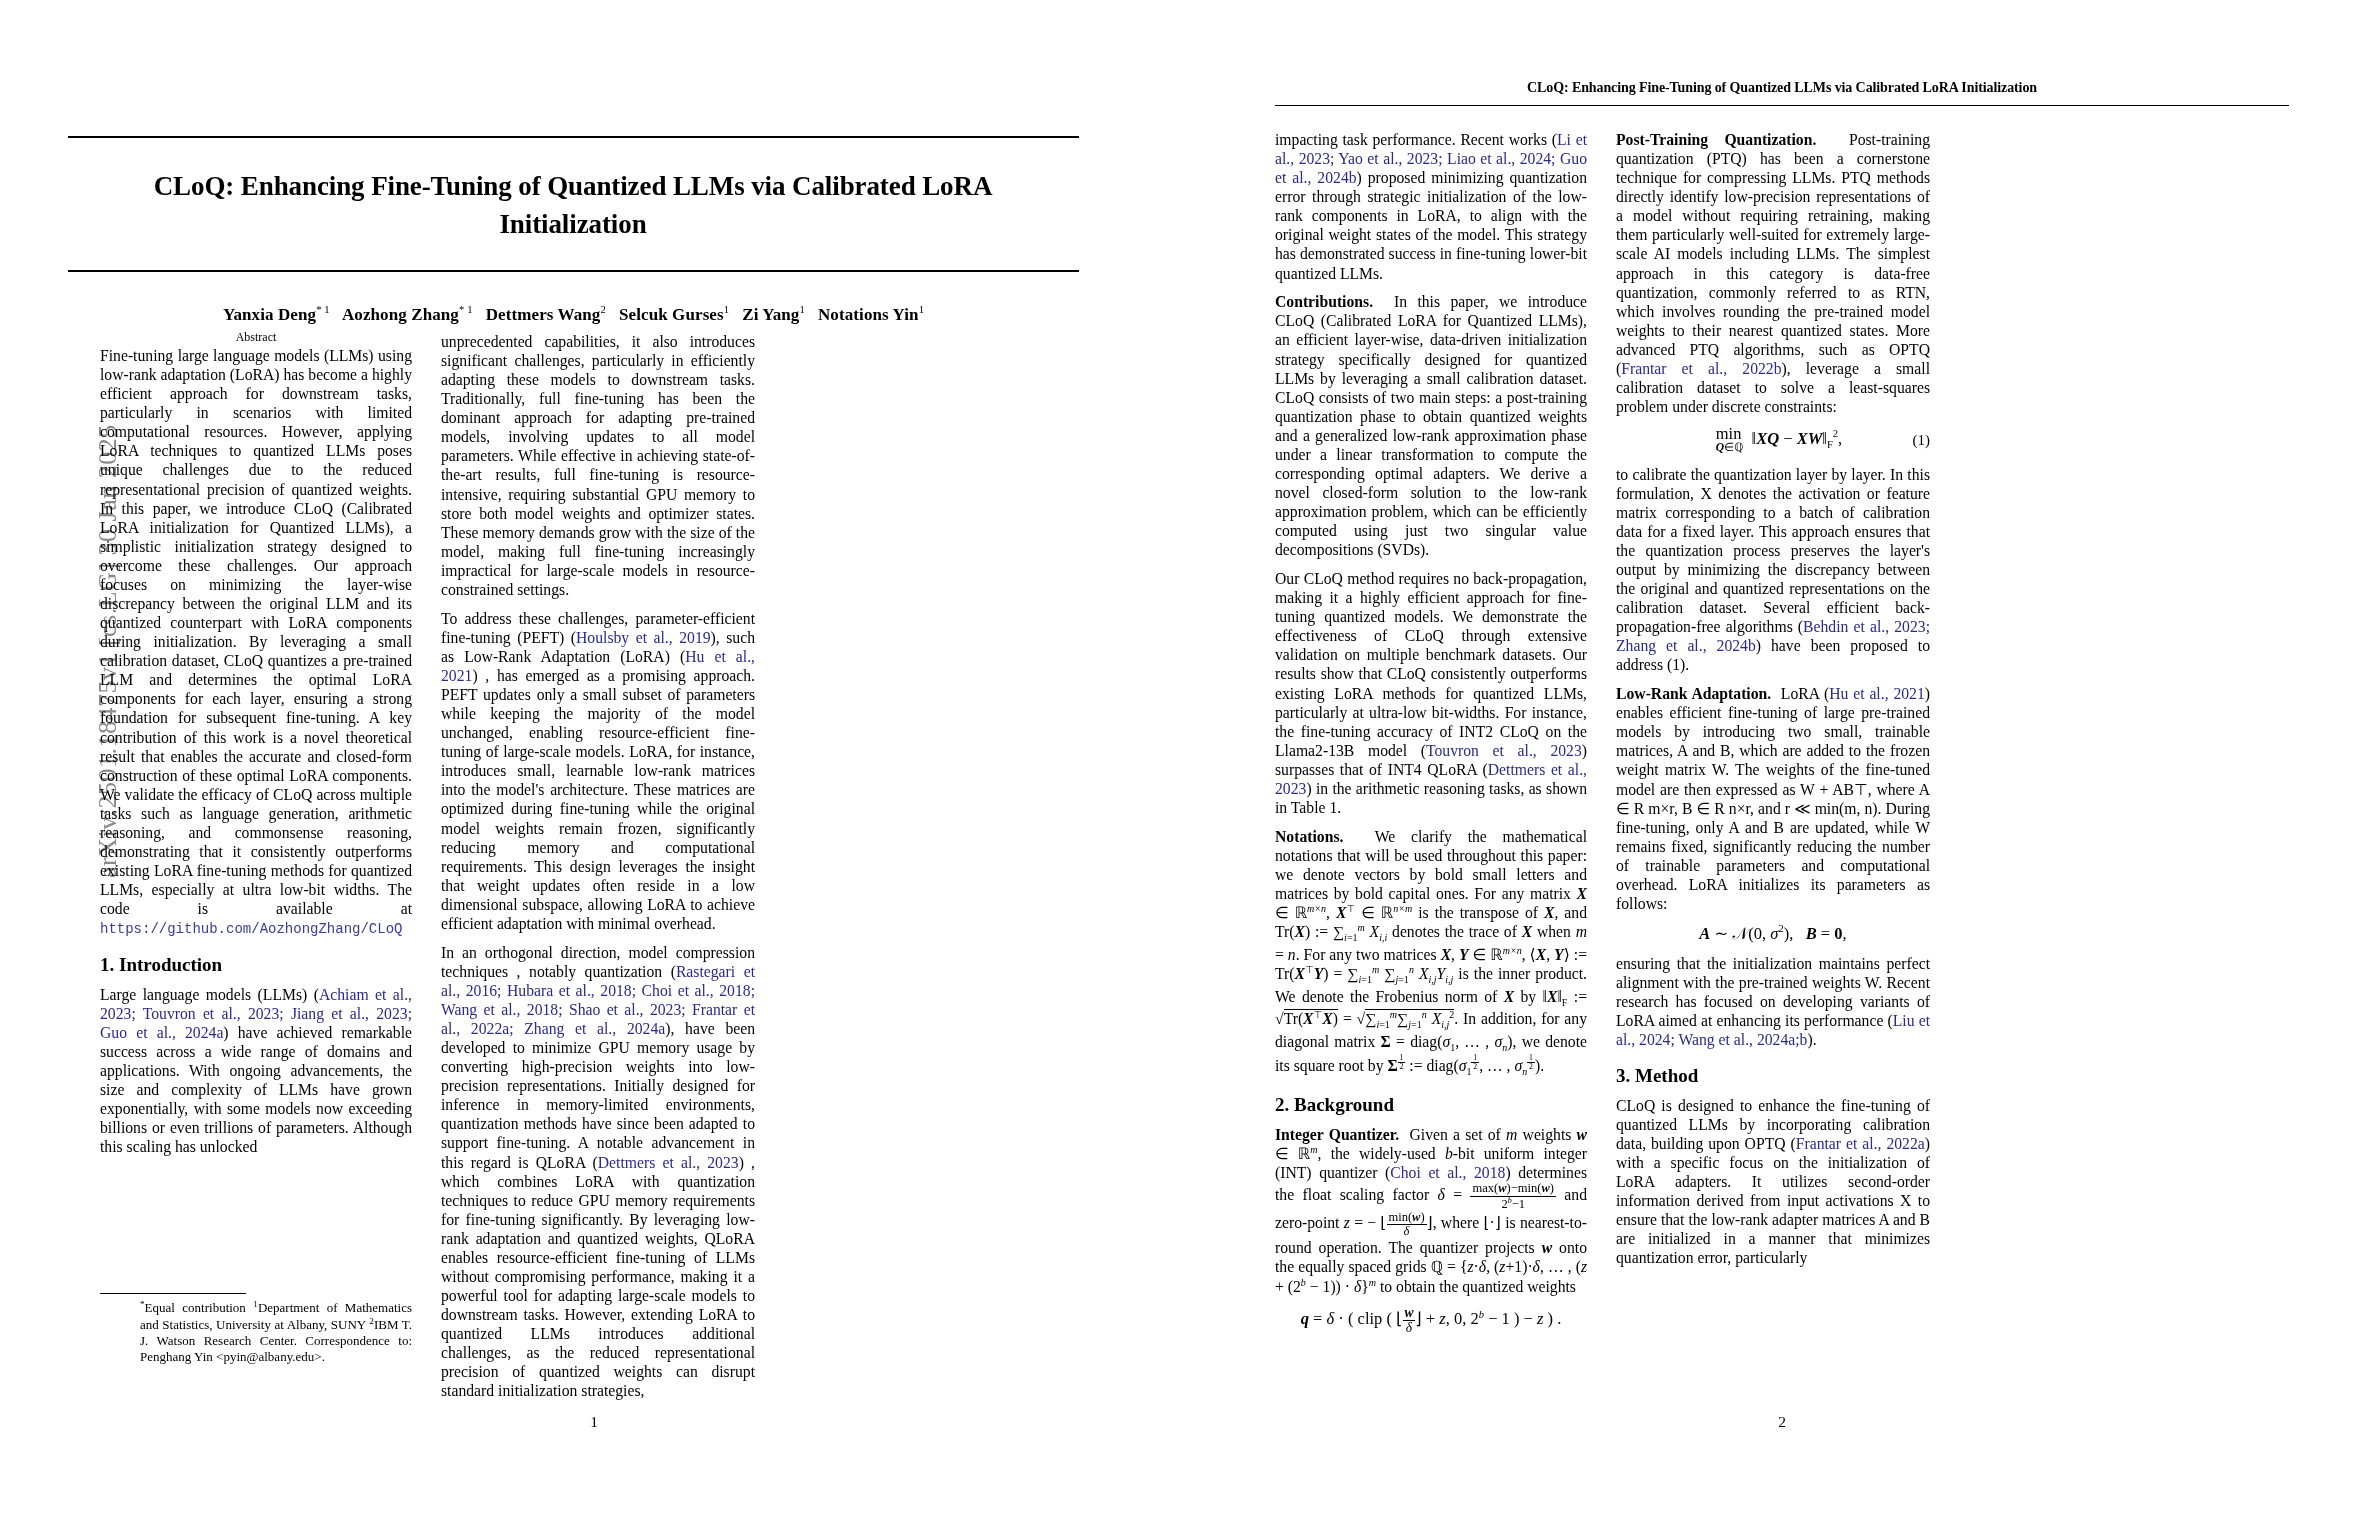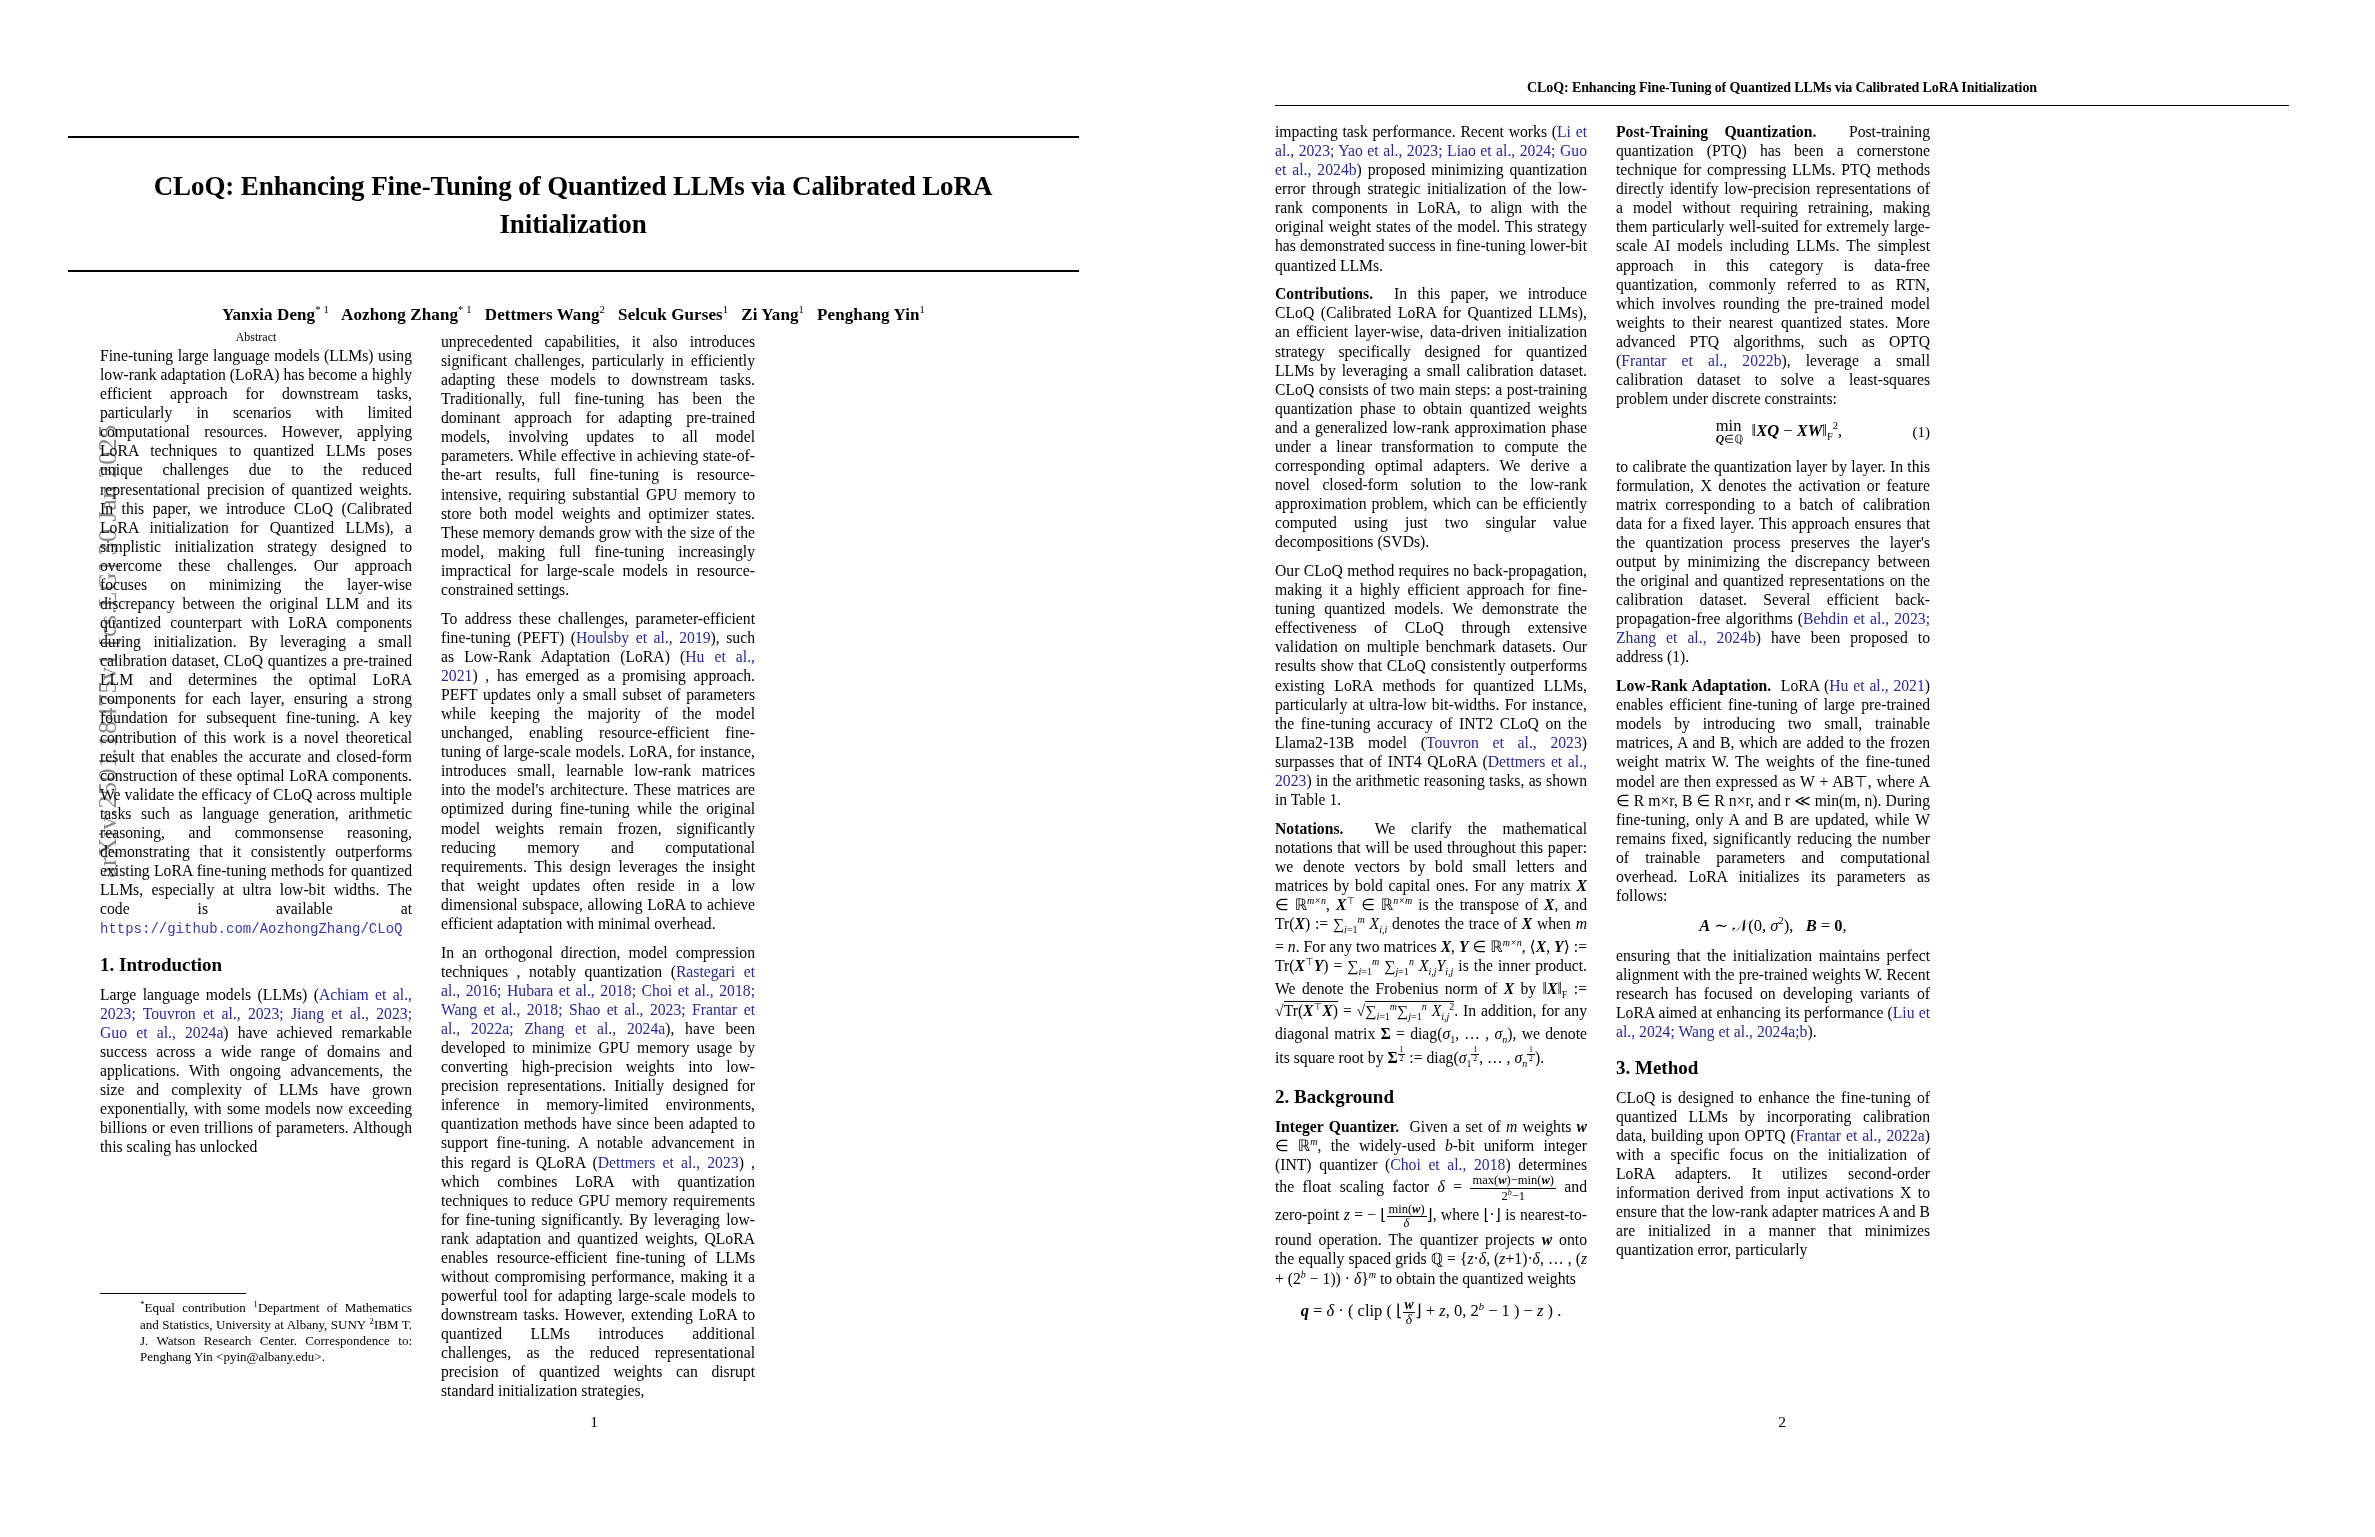--- a/index.html
+++ b/index.html
@@ -76,21 +76,21 @@
 
   <div class="rule" style="position:absolute;left:68px;top:270px;width:1011px;"></div>
 
   <div style="position:absolute;left:68px;top:303px;width:1011px;">
     <div class="authors">
       <span>Yanxia Deng</span><sup>* 1</sup>&nbsp;&nbsp;
       <span>Aozhong Zhang</span><sup>* 1</sup>&nbsp;&nbsp;
       <span>Dettmers Wang</span><sup>2</sup>&nbsp;&nbsp;
       <span>Selcuk Gurses</span><sup>1</sup>&nbsp;&nbsp;
       <span>Zi Yang</span><sup>1</sup>&nbsp;&nbsp;
-      <span>Penghang Yin</span><sup>1</sup>
+      <span>Notations Yin</span><sup>1</sup>
     </div>
   </div>
 
   <div class="cols" style="position:absolute;left:100px;top:330px;width:980px;">
 
     <div class="col">
       <div class="abs-head">Abstract</div>
       <p class="body noind"><span>Fine-tuning large language models (LLMs) using low-rank adaptation (LoRA) has become a highly efficient approach for downstream tasks, particularly in scenarios with limited computational resources. However, applying LoRA techniques to quantized LLMs poses unique challenges due to the reduced representational precision of quantized weights. In this paper, we introduce CLoQ (Calibrated LoRA initialization for Quantized LLMs), a simplistic initialization strategy designed to overcome these challenges. Our approach focuses on minimizing the layer-wise discrepancy between the original LLM and its quantized counterpart with LoRA components during initialization. By leveraging a small calibration dataset, CLoQ quantizes a pre-trained LLM and determines the optimal LoRA components for each layer, ensuring a strong foundation for subsequent fine-tuning. A key contribution of this work is a novel theoretical result that enables the accurate and closed-form construction of these optimal LoRA components. We validate the efficacy of CLoQ across multiple tasks such as language generation, arithmetic reasoning, and commonsense reasoning, demonstrating that it consistently outperforms existing LoRA fine-tuning methods for quantized LLMs, especially at ultra low-bit widths. The code is available at</span>
         <span class="url">https://github.com/AozhongZhang/CLoQ</span></p>
 
@@ -119,21 +119,21 @@
   </div>
 
   <div class="pagenum" style="position:absolute;left:0;top:1413px;width:1188px;">1</div>
 </div>
 
 <div class="page" id="page2">
 
   <div class="runhead" style="position:absolute;left:87px;top:80px;width:1014px;">CLoQ: Enhancing Fine-Tuning of Quantized LLMs via Calibrated LoRA Initialization</div>
   <div class="rule-thin" style="position:absolute;left:87px;top:105px;width:1014px;"></div>
 
-  <div class="cols" style="position:absolute;left:87px;top:122px;width:1017px;">
+  <div class="cols" style="position:absolute;left:87px;top:130px;width:1017px;">
 
     <div class="col">
       <p class="body noind"><span>impacting task performance. Recent works (</span><span class="cite">Li et al., 2023; Yao et al., 2023; Liao et al., 2024; Guo et al., 2024b</span><span>) proposed minimizing quantization error through strategic initialization of the low-rank components in LoRA, to align with the original weight states of the model. This strategy has demonstrated success in fine-tuning lower-bit quantized LLMs.</span></p>
 
       <p class="body noind"><span class="bold-run">Contributions.</span>&nbsp;&nbsp;<span>In this paper, we introduce CLoQ (Calibrated LoRA for Quantized LLMs), an efficient layer-wise, data-driven initialization strategy specifically designed for quantized LLMs by leveraging a small calibration dataset. CLoQ consists of two main steps: a post-training quantization phase to obtain quantized weights and a generalized low-rank approximation phase under a linear transformation to compute the corresponding optimal adapters. We derive a novel closed-form solution to the low-rank approximation problem, which can be efficiently computed using just two singular value decompositions (SVDs).</span></p>
 
       <p class="body noind"><span>Our CLoQ method requires no back-propagation, making it a highly efficient approach for fine-tuning quantized models. We demonstrate the effectiveness of CLoQ through extensive validation on multiple benchmark datasets. Our results show that CLoQ consistently outperforms existing LoRA methods for quantized LLMs, particularly at ultra-low bit-widths. For instance, the fine-tuning accuracy of INT2 CLoQ on the Llama2-13B model (</span><span class="cite">Touvron et al., 2023</span><span>) surpasses that of INT4 QLoRA (</span><span class="cite">Dettmers et al., 2023</span><span>) in the arithmetic reasoning tasks, as shown in Table 1.</span></p>
 
       <p class="body noind"><span class="bold-run">Notations.</span>&nbsp;&nbsp;<span>We clarify the mathematical notations that will be used throughout this paper: we denote vectors by bold small letters and matrices by bold capital ones.</span>
         For any matrix <span class="mbi">X</span> ∈ ℝ<sup class="s"><span class="mi">m×n</span></sup>, <span class="mbi">X</span><sup class="s">⊤</sup> ∈ ℝ<sup class="s"><span class="mi">n×m</span></sup> is the transpose of <span class="mbi">X</span>, and Tr(<span class="mbi">X</span>) := ∑<sub class="s"><span class="mi">i</span>=1</sub><sup class="s"><span class="mi">m</span></sup> <span class="mi">X</span><sub class="s"><span class="mi">i,i</span></sub> denotes the trace of <span class="mbi">X</span> when <span class="mi">m</span> = <span class="mi">n</span>. For any two matrices <span class="mbi">X</span>, <span class="mbi">Y</span> ∈ ℝ<sup class="s"><span class="mi">m×n</span></sup>, ⟨<span class="mbi">X</span>, <span class="mbi">Y</span>⟩ := Tr(<span class="mbi">X</span><sup class="s">⊤</sup><span class="mbi">Y</span>) = ∑<sub class="s"><span class="mi">i</span>=1</sub><sup class="s"><span class="mi">m</span></sup> ∑<sub class="s"><span class="mi">j</span>=1</sub><sup class="s"><span class="mi">n</span></sup> <span class="mi">X</span><sub class="s"><span class="mi">i,j</span></sub><span class="mi">Y</span><sub class="s"><span class="mi">i,j</span></sub> is the inner product. We denote the Frobenius norm of <span class="mbi">X</span> by ‖<span class="mbi">X</span>‖<sub class="s">F</sub> := √<span style="border-top:1px solid #000;">Tr(<span class="mbi">X</span><sup class="s">⊤</sup><span class="mbi">X</span>)</span> = √<span style="border-top:1px solid #000;">∑<sub class="s"><span class="mi">i</span>=1</sub><sup class="s"><span class="mi">m</span></sup>∑<sub class="s"><span class="mi">j</span>=1</sub><sup class="s"><span class="mi">n</span></sup> <span class="mi">X</span><sub class="s"><span class="mi">i,j</span></sub><sup class="s">2</sup></span>. In addition, for any diagonal matrix <span class="mb">Σ</span> = diag(<span class="mi">σ</span><sub class="s">1</sub>, … , <span class="mi">σ</span><sub class="s"><span class="mi">n</span></sub>), we denote its square root by <span class="mb">Σ</span><sup class="s"><span class="frac"><span class="n">1</span><span class="d">2</span></span></sup> := diag(<span class="mi">σ</span><sub class="s">1</sub><sup class="s"><span class="frac"><span class="n">1</span><span class="d">2</span></span></sup>, … , <span class="mi">σ</span><sub class="s"><span class="mi">n</span></sub><sup class="s"><span class="frac"><span class="n">1</span><span class="d">2</span></span></sup>).</p>

